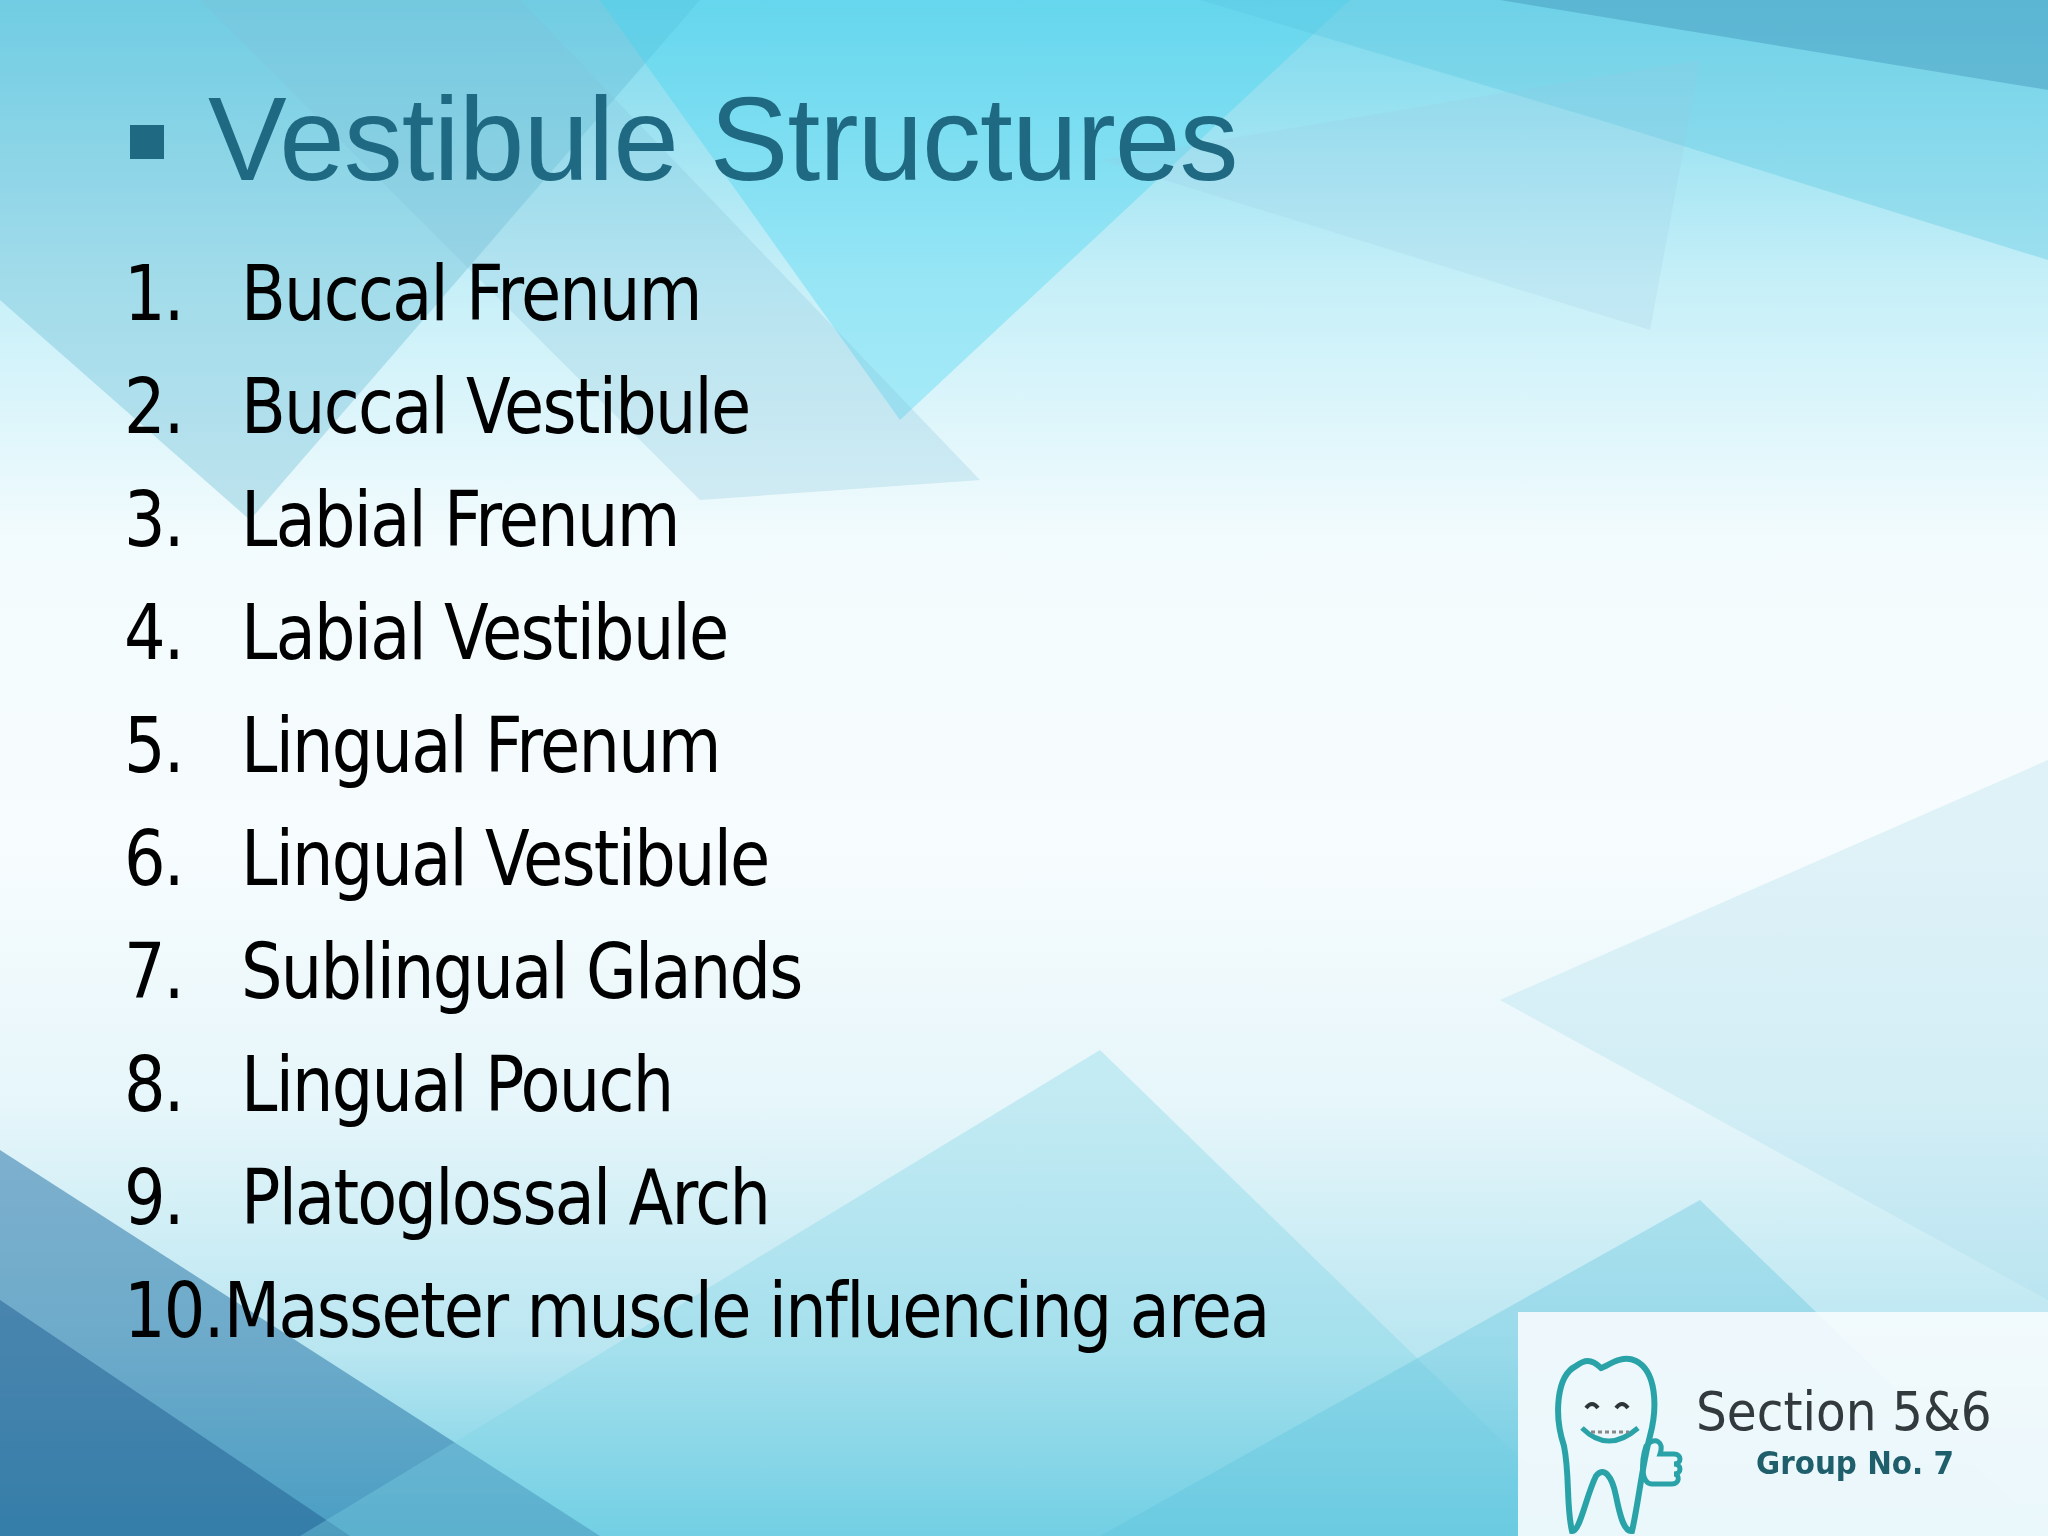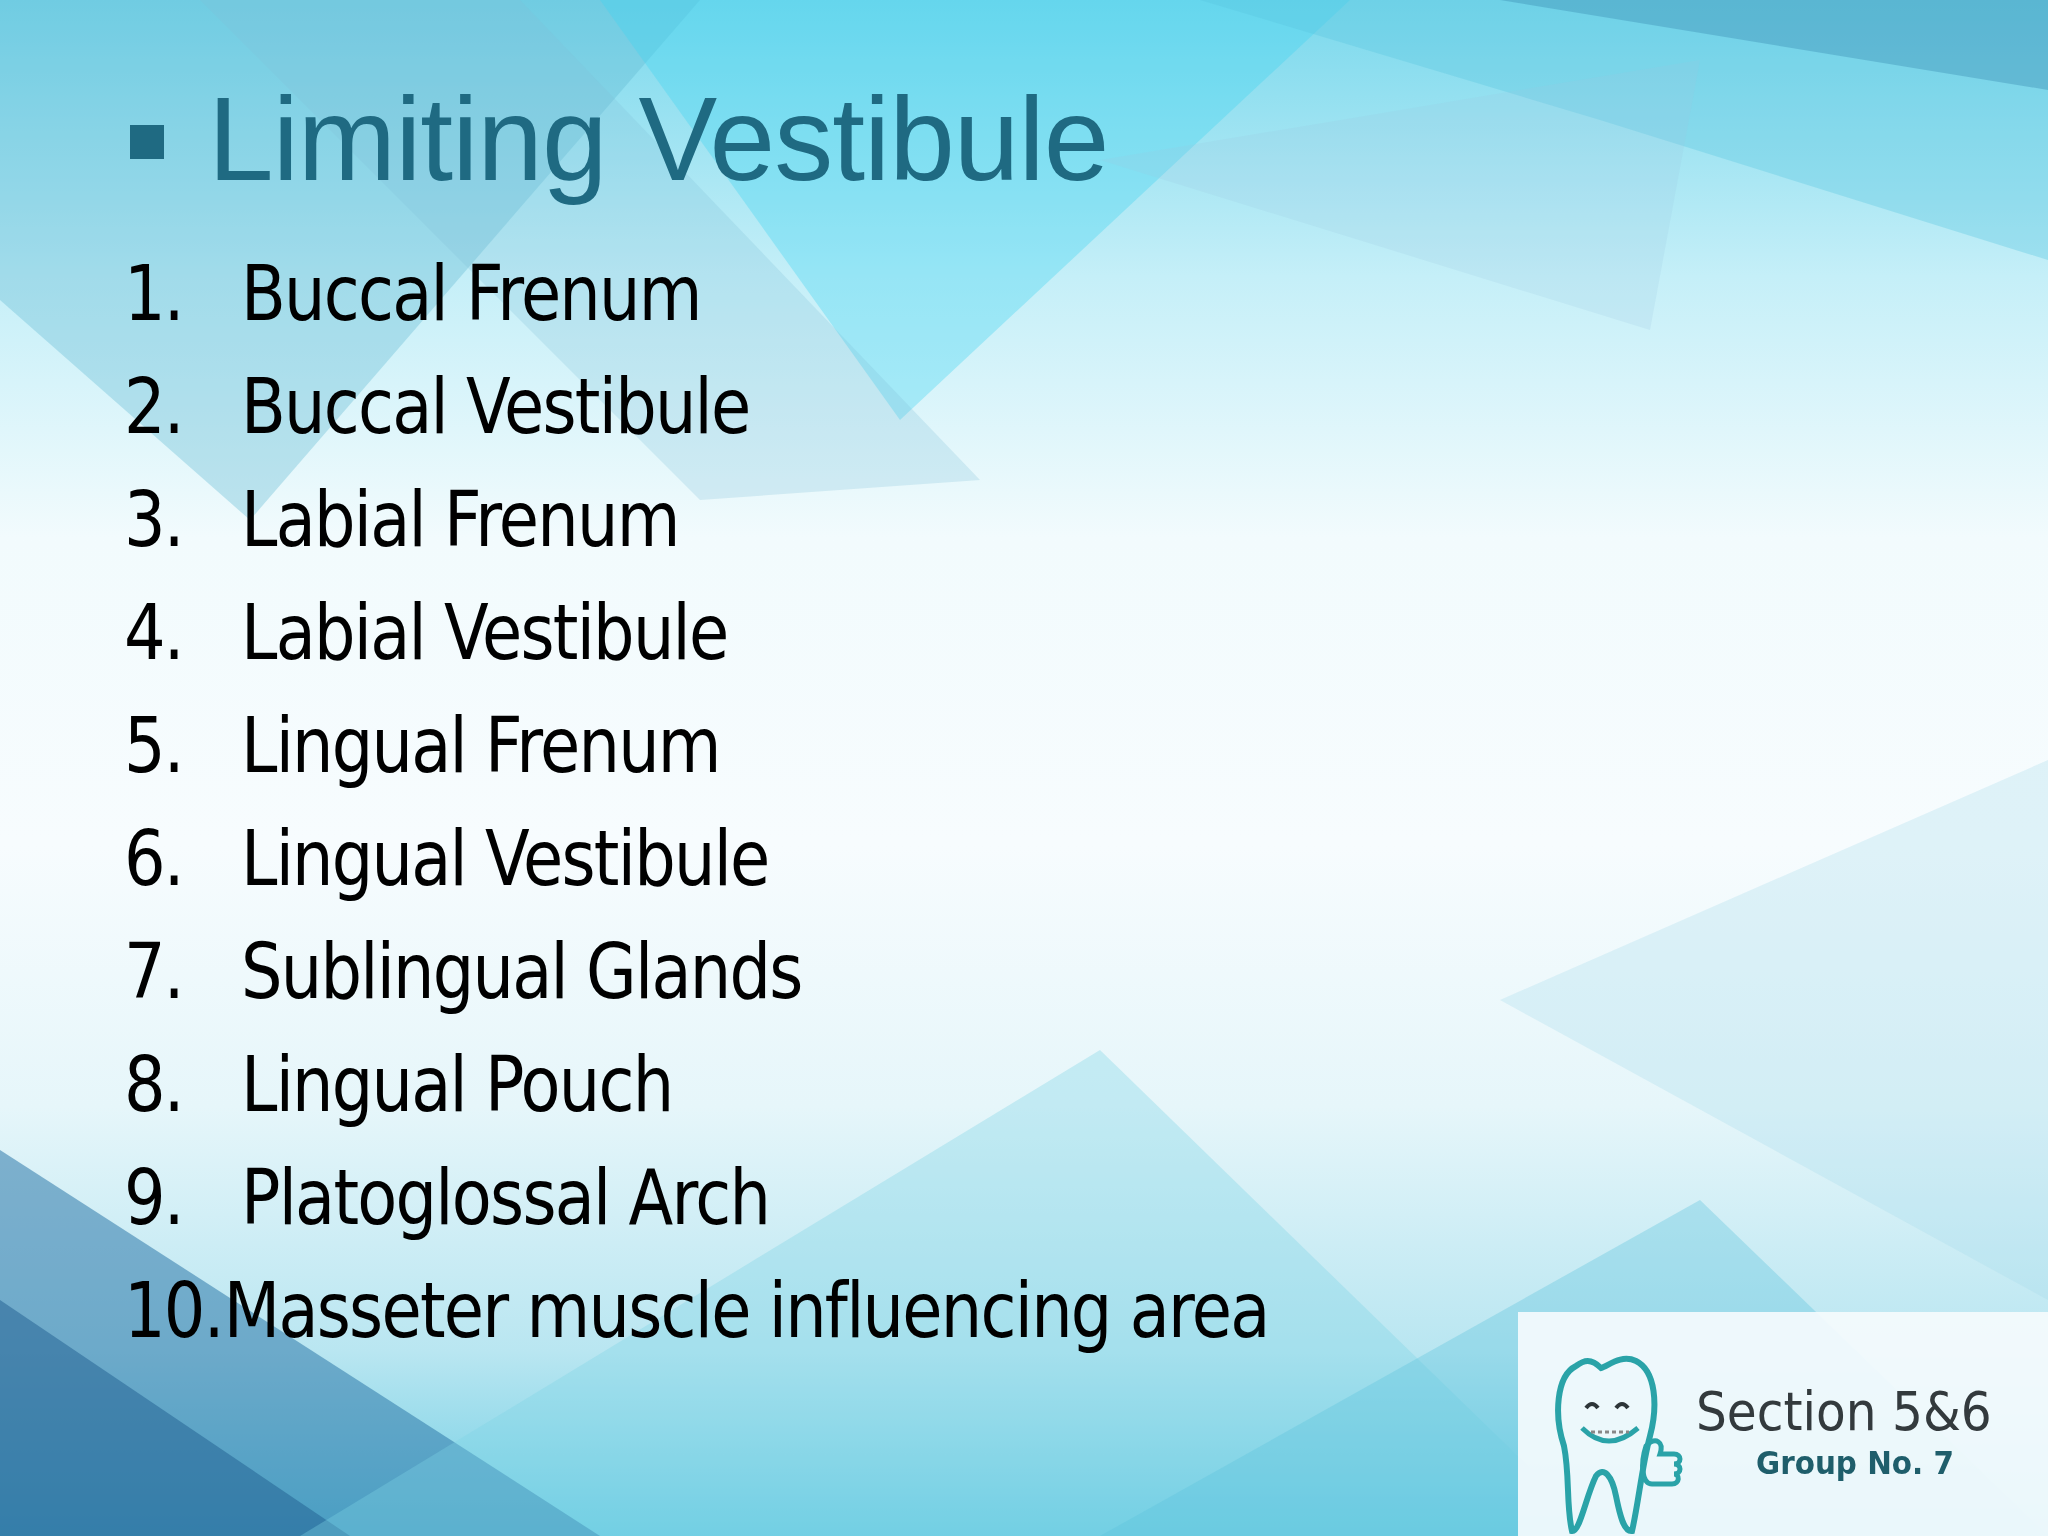--- a/index.html
+++ b/index.html
@@ -37,21 +37,21 @@
     <polygon points="0,1300 350,1536 0,1536" fill="#1f5e90" opacity="0.5"></polygon>
     <polygon points="300,1536 1100,1050 1600,1536" fill="#7fd3e6" opacity="0.35"></polygon>
     <polygon points="1100,1536 1700,1200 2048,1536" fill="#5cc3dc" opacity="0.35"></polygon>
     <polygon points="1500,1000 2048,760 2048,1300" fill="#a6dcea" opacity="0.3"></polygon>
   </svg>
 </div>
 
 <div class="slide">
   <div class="title-row">
     <div class="title-bullet"></div>
-    <div class="title">Limiting Vestibule</div>
+    <div class="title">Vestibule Structures</div>
   </div>
 
   <ul class="list">
     <li>
         <span class="num">1.</span>
         <span>Buccal Frenum</span>
       </li>
     <li>
         <span class="num">2.</span>
         <span>Buccal Vestibule</span>

